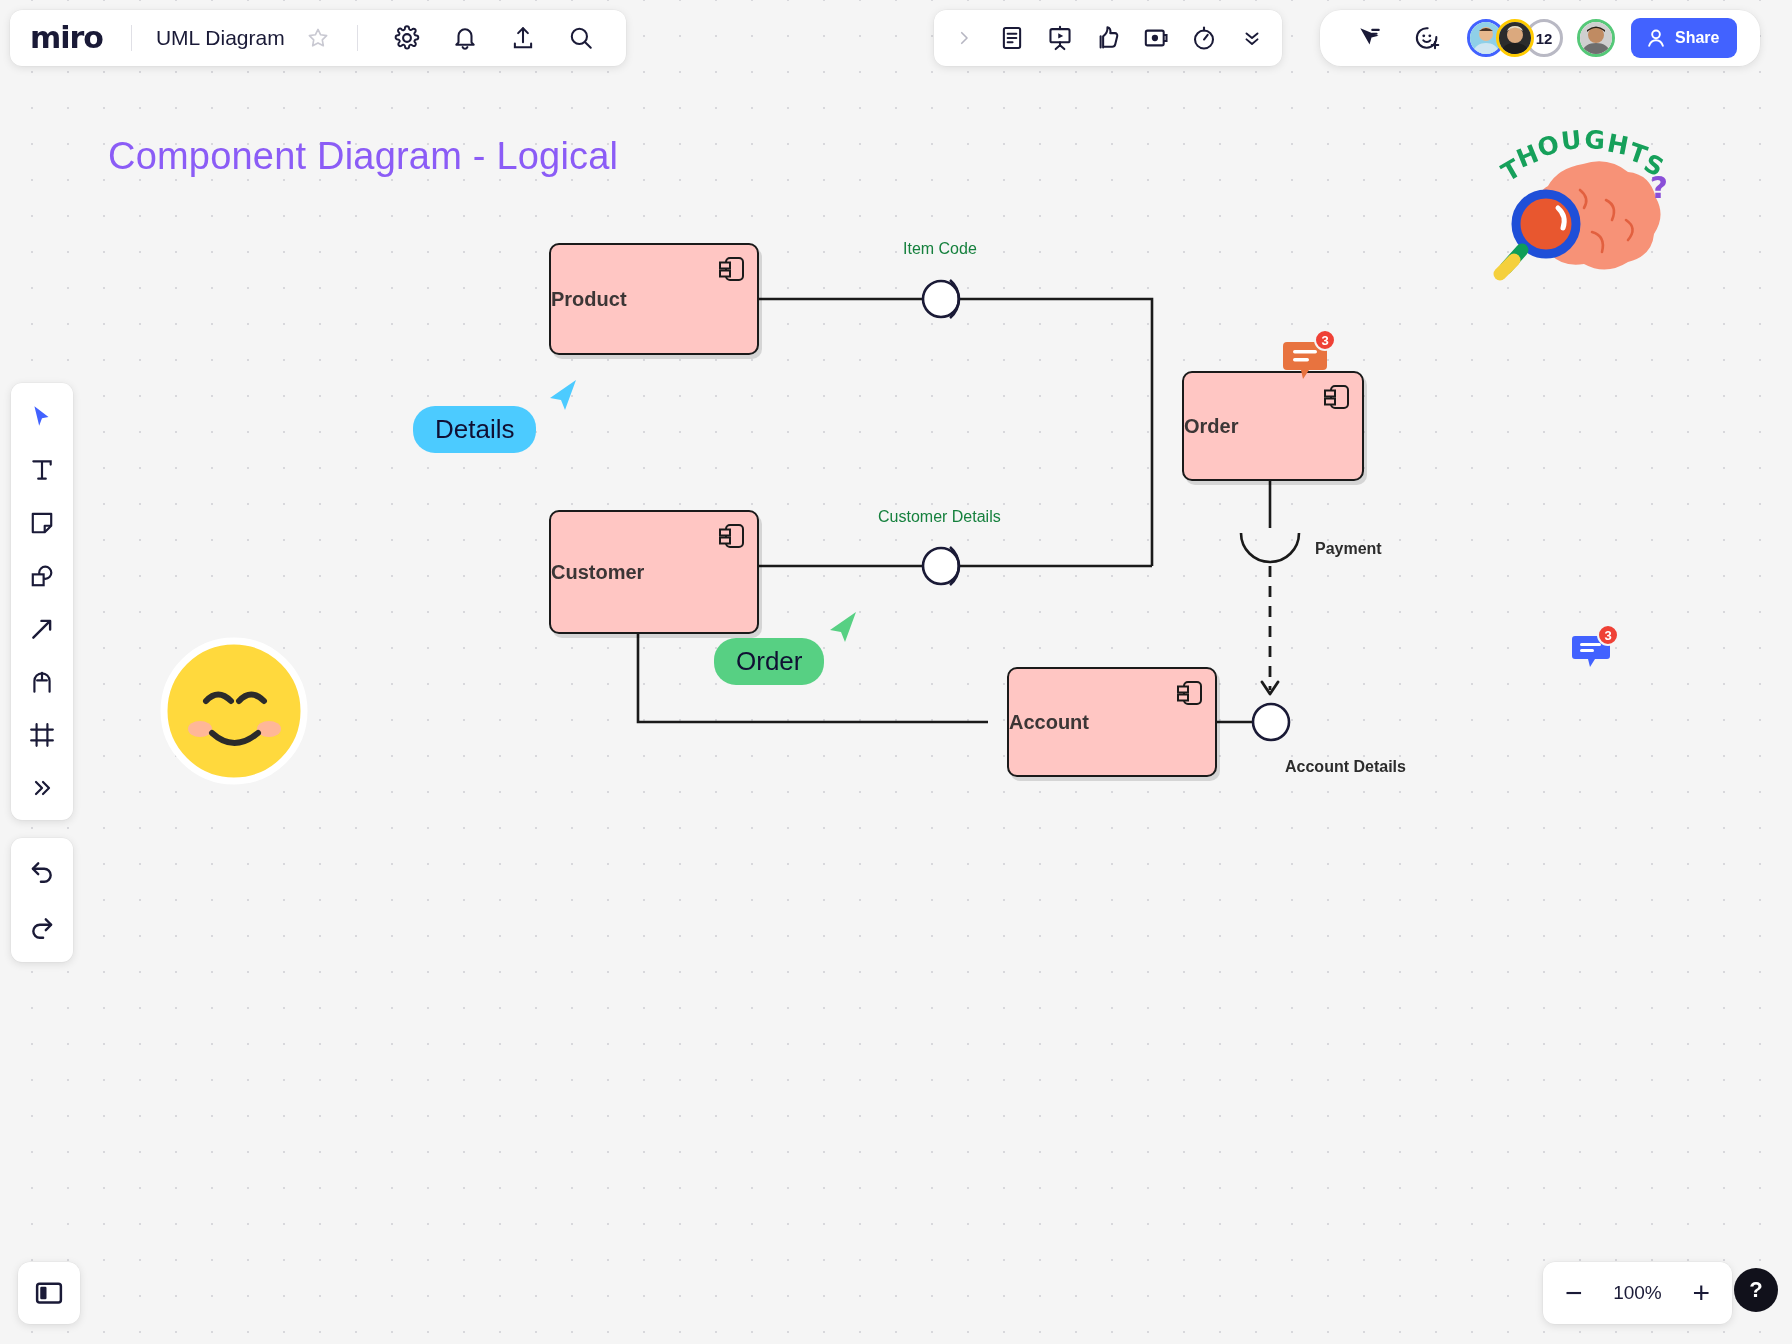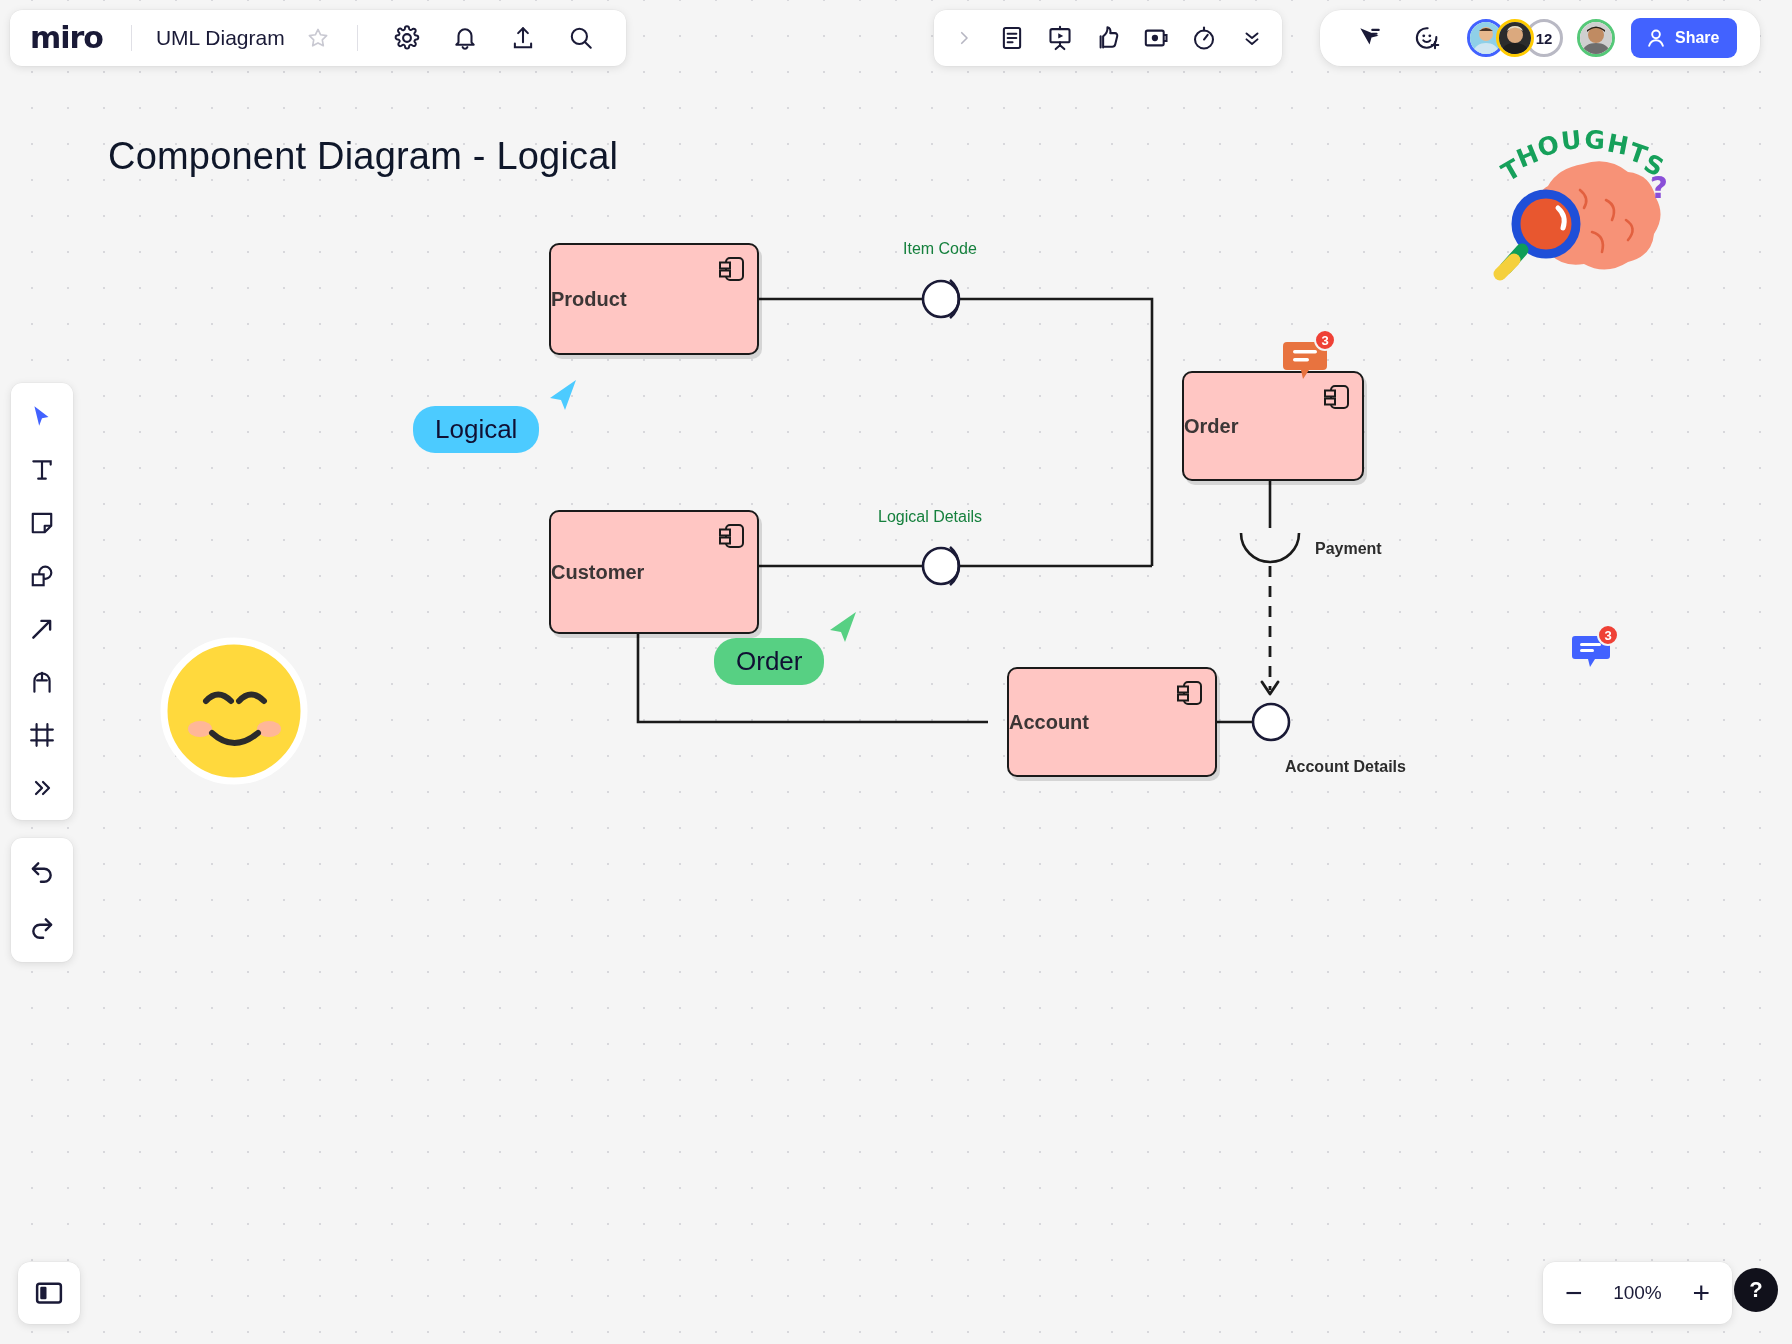--- a/index.html
+++ b/index.html
@@ -109,21 +109,21 @@
   .zoom-val{ font-size:19px; color:#1a1a37; min-width:58px; text-align:center; cursor:pointer;}
   .help-btn{
     position:absolute; right:14px; bottom:32px; width:44px;height:44px;border-radius:50%;
     background:#11111b; color:#fff; display:flex;align-items:center;justify-content:center;
     font-size:22px; font-weight:700; cursor:pointer; z-index:36;
   }
 
   
   .board-heading{
     position:absolute; left:108px; top:135px;
-    font-size:38px; color:#0f172a; font-weight:400; letter-spacing:.2px;
+    font-size:38px; color:#8b5cf6; font-weight:400; letter-spacing:.2px;
   }
 
   
   .node{
     position:absolute; background:#ffc6c3; border:2.2px solid #1a1a1a;
     border-radius:10px; display:flex; align-items:center; justify-content:flex-start;
     box-shadow:3px 4px 0 rgba(0,0,0,.13);
     margin-left:19px;
   }
   .node-label{ font-size:20px; font-weight:700; color:#3c3636; }
@@ -216,21 +216,21 @@
   <circle cx="941" cy="299" r="18" fill="#fff" stroke="#1a1a36" stroke-width="2.6"></circle>
   <path d="M950 280 A25 25 0 0 1 950 318" stroke="#1a1a36" stroke-width="2.6" fill="none"></path>
 
   <circle cx="941" cy="566" r="18" fill="#fff" stroke="#1a1a36" stroke-width="2.6"></circle>
   <path d="M950 547 A25 25 0 0 1 950 585" stroke="#1a1a36" stroke-width="2.6" fill="none"></path>
 
   <circle cx="1271" cy="722" r="18" fill="#fff" stroke="#1a1a36" stroke-width="2.6"></circle>
 </svg>
 
 <div class="lbl" style="left:903px;top:240px;">Item Code</div>
-<div class="lbl" style="left:878px;top:508px;">Logical Details</div>
+<div class="lbl" style="left:878px;top:508px;">Customer Details</div>
 <div class="lbl lbl-bold" style="left:1315px;top:540px;">Payment</div>
 <div class="lbl lbl-bold" style="left:1285px;top:758px;">Account Details</div>
 
 <div class="node" style="left:530px;top:243px;width:210px;height:112px;z-index:10">
   <span class="node-label">Product</span>
   <svg class="comp-icon" width="28" height="28" viewBox="0 0 28 28">
     <rect x="8" y="3" width="17" height="22" rx="4" fill="none" stroke="#1a1a1a" stroke-width="2"></rect>
     <rect x="2" y="7.5" width="10" height="6" fill="#ffc6c3" stroke="#1a1a1a" stroke-width="2"></rect>
     <rect x="2" y="15.5" width="10" height="6" fill="#ffc6c3" stroke="#1a1a1a" stroke-width="2"></rect>
   </svg>
@@ -278,21 +278,21 @@
     <rect x="8" y="10" width="21" height="3" rx="1.5" fill="#fff"></rect>
     <rect x="8" y="16" width="14" height="3" rx="1.5" fill="#fff"></rect>
   </svg>
   <span class="pin-badge">3</span>
 </div>
 
 <div class="cursor-wrap" style="left:546px;top:378px;z-index:25">
   <svg width="34" height="34" viewBox="0 0 34 34">
     <path d="M30 2 L4 20 L15 22 L19 32 Z" fill="#4ccbff"></path>
   </svg>
-  <div class="cursor-tag" style="left:-133px;top:28px;background:#4ccbff;">Logical</div>
+  <div class="cursor-tag" style="left:-133px;top:28px;background:#4ccbff;">Details</div>
 </div>
 
 <div class="cursor-wrap" style="left:826px;top:610px;z-index:25">
   <svg width="34" height="34" viewBox="0 0 34 34">
     <path d="M30 2 L4 20 L15 22 L19 32 Z" fill="#57d083"></path>
   </svg>
   <div class="cursor-tag" style="left:-112px;top:28px;background:#57d083;">Order</div>
 </div>
 
 <div class="topbar-left">

